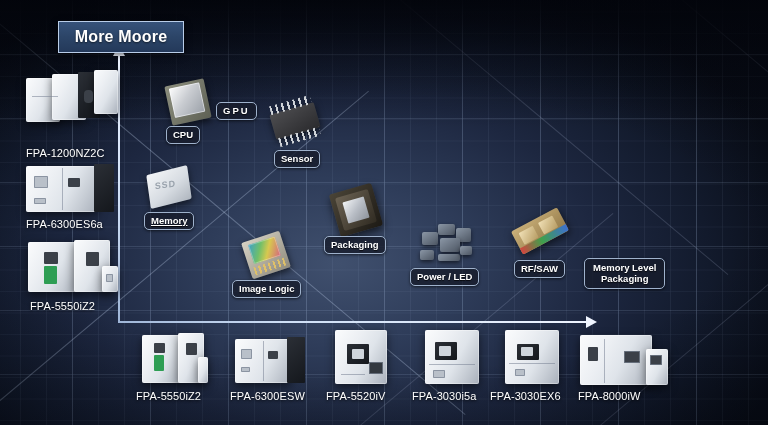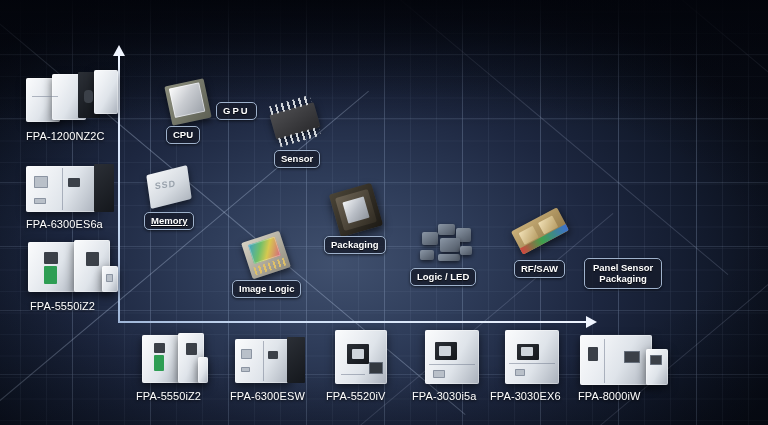--- a/index.html
+++ b/index.html
@@ -197,31 +197,32 @@
   <div class="diag dim" style="left:360px;top:425px;width:330px;transform:rotate(-40deg);"></div>
   <div class="diag dim" style="left:600px;top:425px;width:300px;transform:rotate(-40deg);"></div>
 
   <div class="bg-vignette"></div>
 
   <div class="axis-v"></div>
   <div class="axis-h"></div>
   <div class="arrow-up"></div>
   <div class="arrow-right"></div>
 
+  <div class="banner" id="banner-more-moore">More Moore</div>
 
 
   <div class="machine" style="left:26px;top:70px;width:92px;height:55px;">
     <div class="body" style="left:0;top:8px;width:34px;height:44px;"></div>
     <div class="body" style="left:26px;top:4px;width:34px;height:46px;"></div>
     <div class="dark" style="left:52px;top:2px;width:22px;height:46px;"></div>
     <div class="body" style="left:68px;top:0px;width:24px;height:44px;"></div>
     <div class="seam" style="left:6px;top:26px;width:26px;height:1px;"></div>
     <div class="screen" style="left:58px;top:20px;width:9px;height:13px;border-radius:4px;"></div>
   </div>
-  <div class="eq-label" style="left:26px;top:130px;">FPA-1200NZ2C</div>
+  <div class="eq-label" style="left:26px;top:147px;">FPA-1200NZ2C</div>
 
   <div class="machine" style="left:26px;top:162px;width:92px;height:52px;">
     <div class="body" style="left:0;top:4px;width:72px;height:46px;"></div>
     <div class="dark" style="left:68px;top:2px;width:20px;height:48px;"></div>
     <div class="seam" style="left:36px;top:6px;width:1px;height:42px;"></div>
     <div class="panel" style="left:8px;top:14px;width:14px;height:12px;"></div>
     <div class="screen" style="left:42px;top:16px;width:12px;height:9px;"></div>
     <div class="panel" style="left:8px;top:36px;width:12px;height:6px;"></div>
   </div>
   <div class="eq-label" style="left:26px;top:218px;">FPA-6300ES6a</div>
@@ -275,35 +276,35 @@
   <div class="node" style="left:420px;top:224px;">
     <div class="power">
       <span style="left:18px;top:0px;width:17px;height:11px;"></span>
       <span style="left:36px;top:4px;width:15px;height:14px;"></span>
       <span style="left:2px;top:8px;width:16px;height:13px;"></span>
       <span style="left:20px;top:14px;width:20px;height:14px;"></span>
       <span style="left:0px;top:26px;width:14px;height:10px;"></span>
       <span style="left:18px;top:30px;width:22px;height:7px;"></span>
       <span style="left:40px;top:22px;width:12px;height:9px;"></span>
     </div>
-    <div class="chip-label" style="left:-10px;top:44px;">Logic / LED</div>
+    <div class="chip-label" style="left:-10px;top:44px;">Power / LED</div>
   </div>
 
   <div class="node" style="left:514px;top:218px;">
     <div class="rfsaw">
       <div class="pad" style="left:6px;"></div>
       <div class="pad" style="left:28px;"></div>
       <div class="edge"></div>
     </div>
     <div class="chip-label" style="left:0px;top:42px;">RF/SAW</div>
   </div>
 
   <div class="node" style="left:584px;top:258px;">
     <div class="chip-label" style="left:0;top:0;padding:3px 8px 4px;">
-      <div>Panel Sensor</div>
+      <div>Memory Level</div>
       <div>Packaging</div>
     </div>
   </div>
 
   <div class="machine" style="left:142px;top:333px;width:66px;height:52px;">
     <div class="body" style="left:0;top:2px;width:40px;height:48px;"></div>
     <div class="body" style="left:36px;top:0px;width:26px;height:50px;"></div>
     <div class="screen" style="left:12px;top:10px;width:11px;height:10px;"></div>
     <div class="green" style="left:12px;top:22px;width:10px;height:16px;"></div>
     <div class="screen" style="left:44px;top:10px;width:11px;height:12px;"></div>

